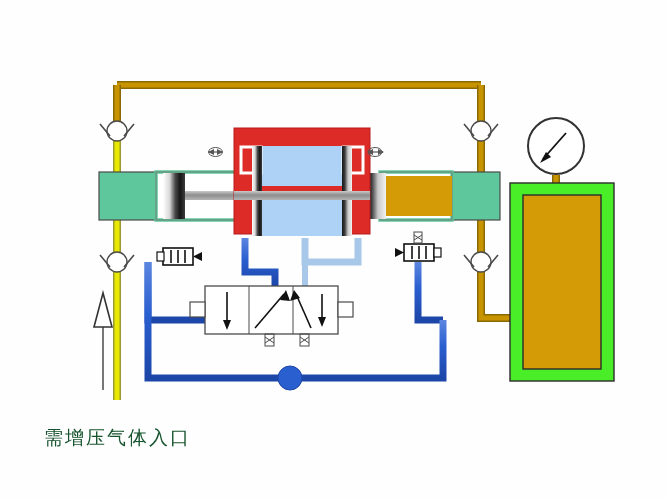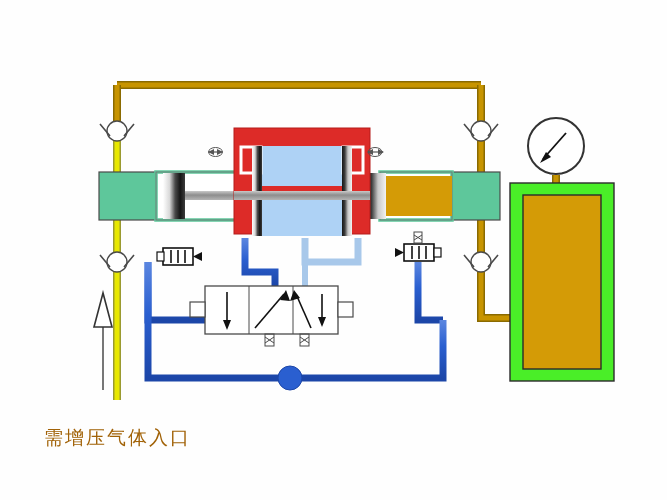--- a/index.html
+++ b/index.html
@@ -2,21 +2,21 @@
 <html><head>
 <meta charset="utf-8">
 <style>
   html,body{margin:0;padding:0;background:#ffffff;}
   body{width:667px;height:500px;font-family:"Liberation Serif",serif;overflow:hidden;}
   #stage{position:relative;width:667px;height:500px;background:#fefefe;}
   svg{display:block;}
   .caption{
     position:absolute;left:44px;top:425px;
     font-family:"DejaVu Sans",sans-serif;
-    font-size:19px;color:#a16207;letter-spacing:2px;white-space:nowrap;
+    font-size:19px;color:#14532d;letter-spacing:2px;white-space:nowrap;
   }
 </style>
 </head>
 <body>
 
 <div id="stage">
 
 <svg width="667" height="500" viewBox="0 0 667 500" xmlns="http://www.w3.org/2000/svg">
 
   <defs>

